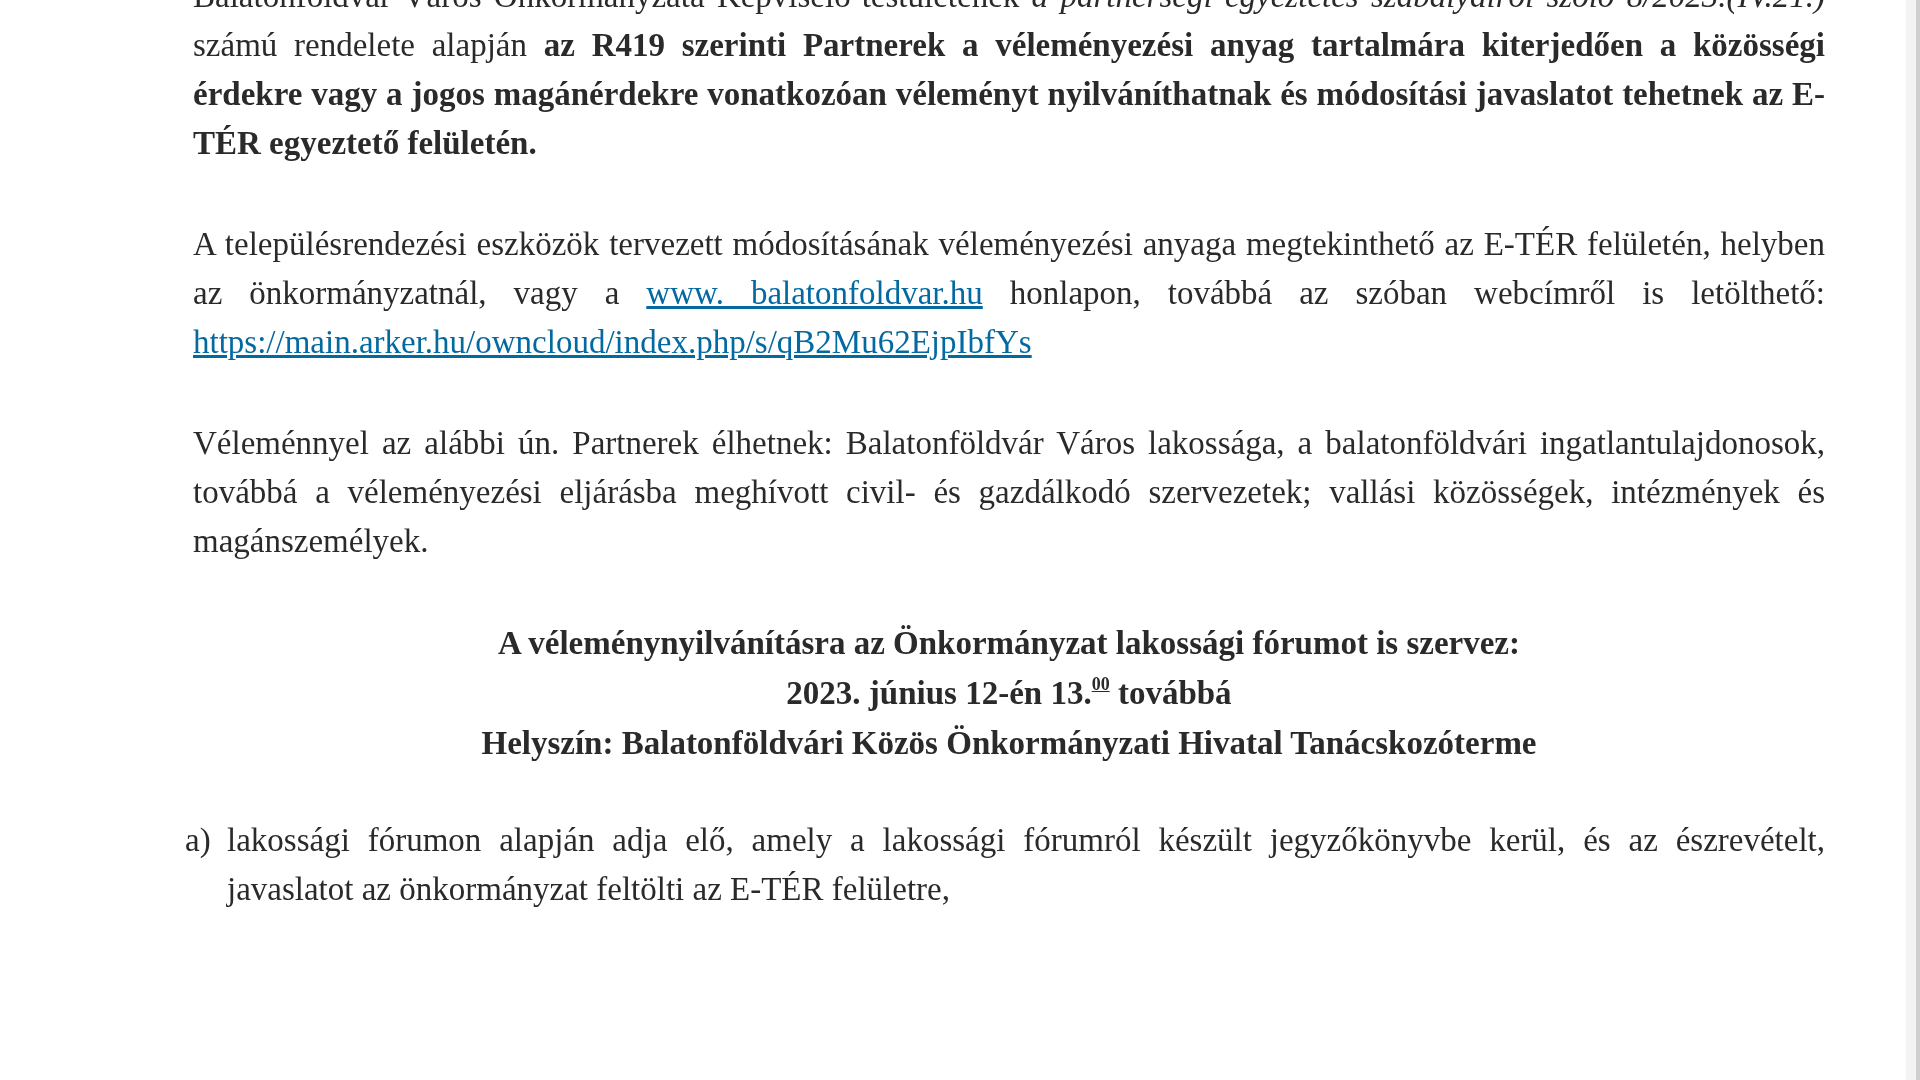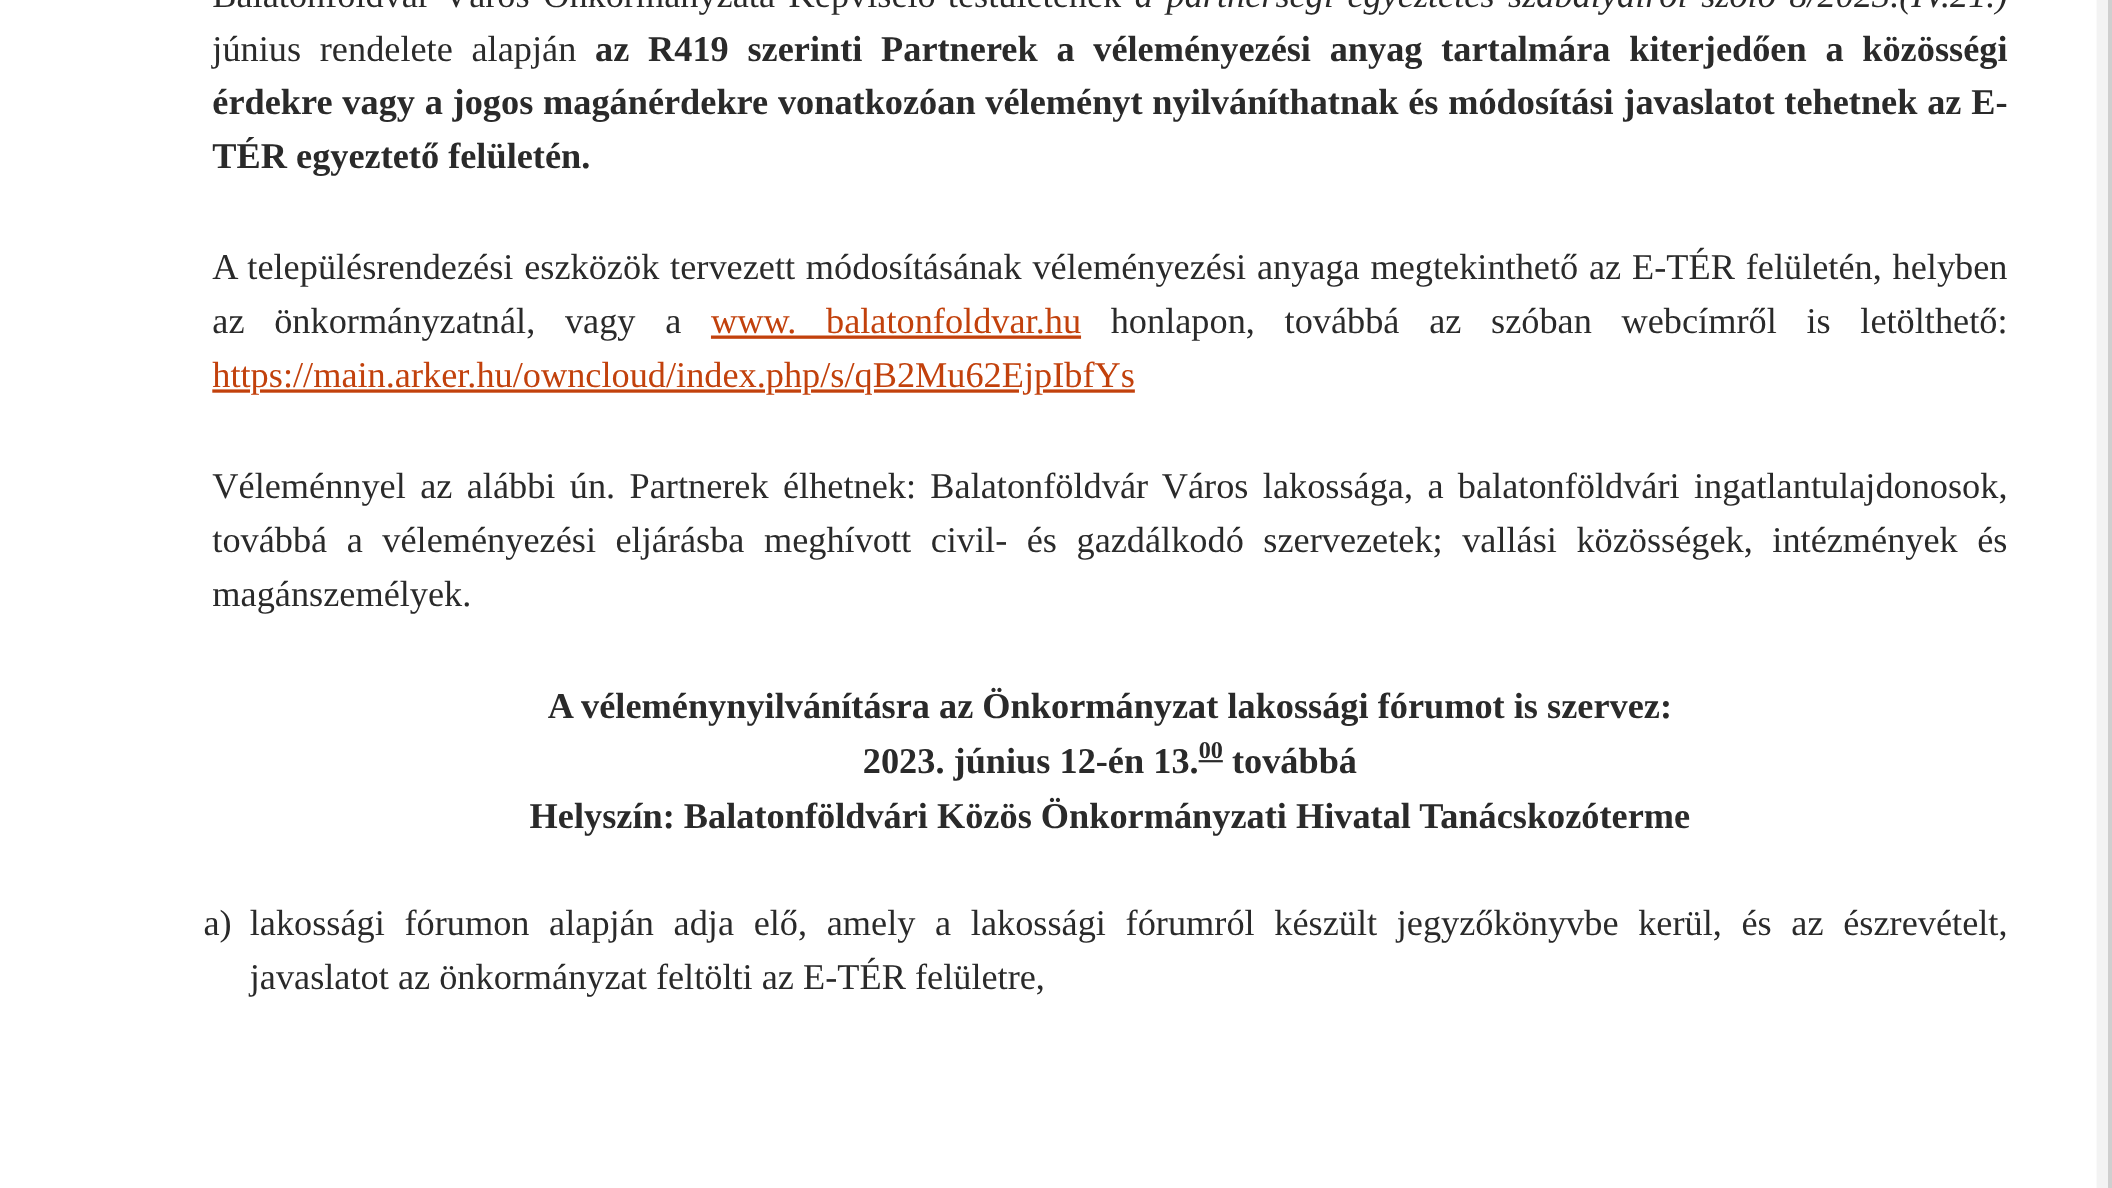--- a/index.html
+++ b/index.html
@@ -37,32 +37,32 @@
       margin: 0;
       font-size: 33px;
       line-height: 49px;
       text-align: justify;
       text-align-last: left;
     }
     .para-gap { height: 52px; }
     .bold { font-weight: bold; }
     .ital { font-style: italic; }
     a.doc-link {
-      color: #c2410c;
+      color: #0369a1;
       text-decoration: underline;
     }
     .center-block {
       text-align: center;
       font-weight: bold;
       font-size: 33px;
       line-height: 50px;
     }
     .center-block div { }
     sup.time-sup {
-      font-size: 22px;
+      font-size: 18px;
       text-decoration: underline;
       vertical-align: 14px;
       line-height: 0;
     }
     .list-item {
       display: flex;
       font-size: 33px;
       line-height: 49px;
     }
     .list-marker {
@@ -77,21 +77,21 @@
     }
   </style>
 </head>
 <body>
 
 <div class="page">
   <div class="content">
 
     <p>
       <span>Balatonföldvár Város Önkormányzata Képviselő-testületének </span><span class="ital">a partnerségi egyeztetés szabályairól szóló</span>
-      <span class="ital">8/2023.(IV.21.)</span><span> június rendelete alapján </span><span class="bold">az R419 szerinti Partnerek a véleményezési anyag tartalmára kiterjedően a közösségi érdekre vagy a jogos magánérdekre vonatkozóan véleményt nyilváníthatnak és módosítási javaslatot tehetnek az E-TÉR egyeztető felületén.</span>
+      <span class="ital">8/2023.(IV.21.)</span><span> számú rendelete alapján </span><span class="bold">az R419 szerinti Partnerek a véleményezési anyag tartalmára kiterjedően a közösségi érdekre vagy a jogos magánérdekre vonatkozóan véleményt nyilváníthatnak és módosítási javaslatot tehetnek az E-TÉR egyeztető felületén.</span>
     </p>
 
     <div class="para-gap"></div>
 
     <p>
       <span>A településrendezési eszközök tervezett módosításának véleményezési anyaga megtekinthető az E-TÉR felületén, helyben az önkormányzatnál, vagy a </span><a class="doc-link">www. balatonfoldvar.hu</a><span> honlapon, továbbá az szóban webcímről is letölthető:</span><a class="doc-link"> https://main.arker.hu/owncloud/index.php/s/qB2Mu62EjpIbfYs</a>
     </p>
 
     <div class="para-gap"></div>
 

